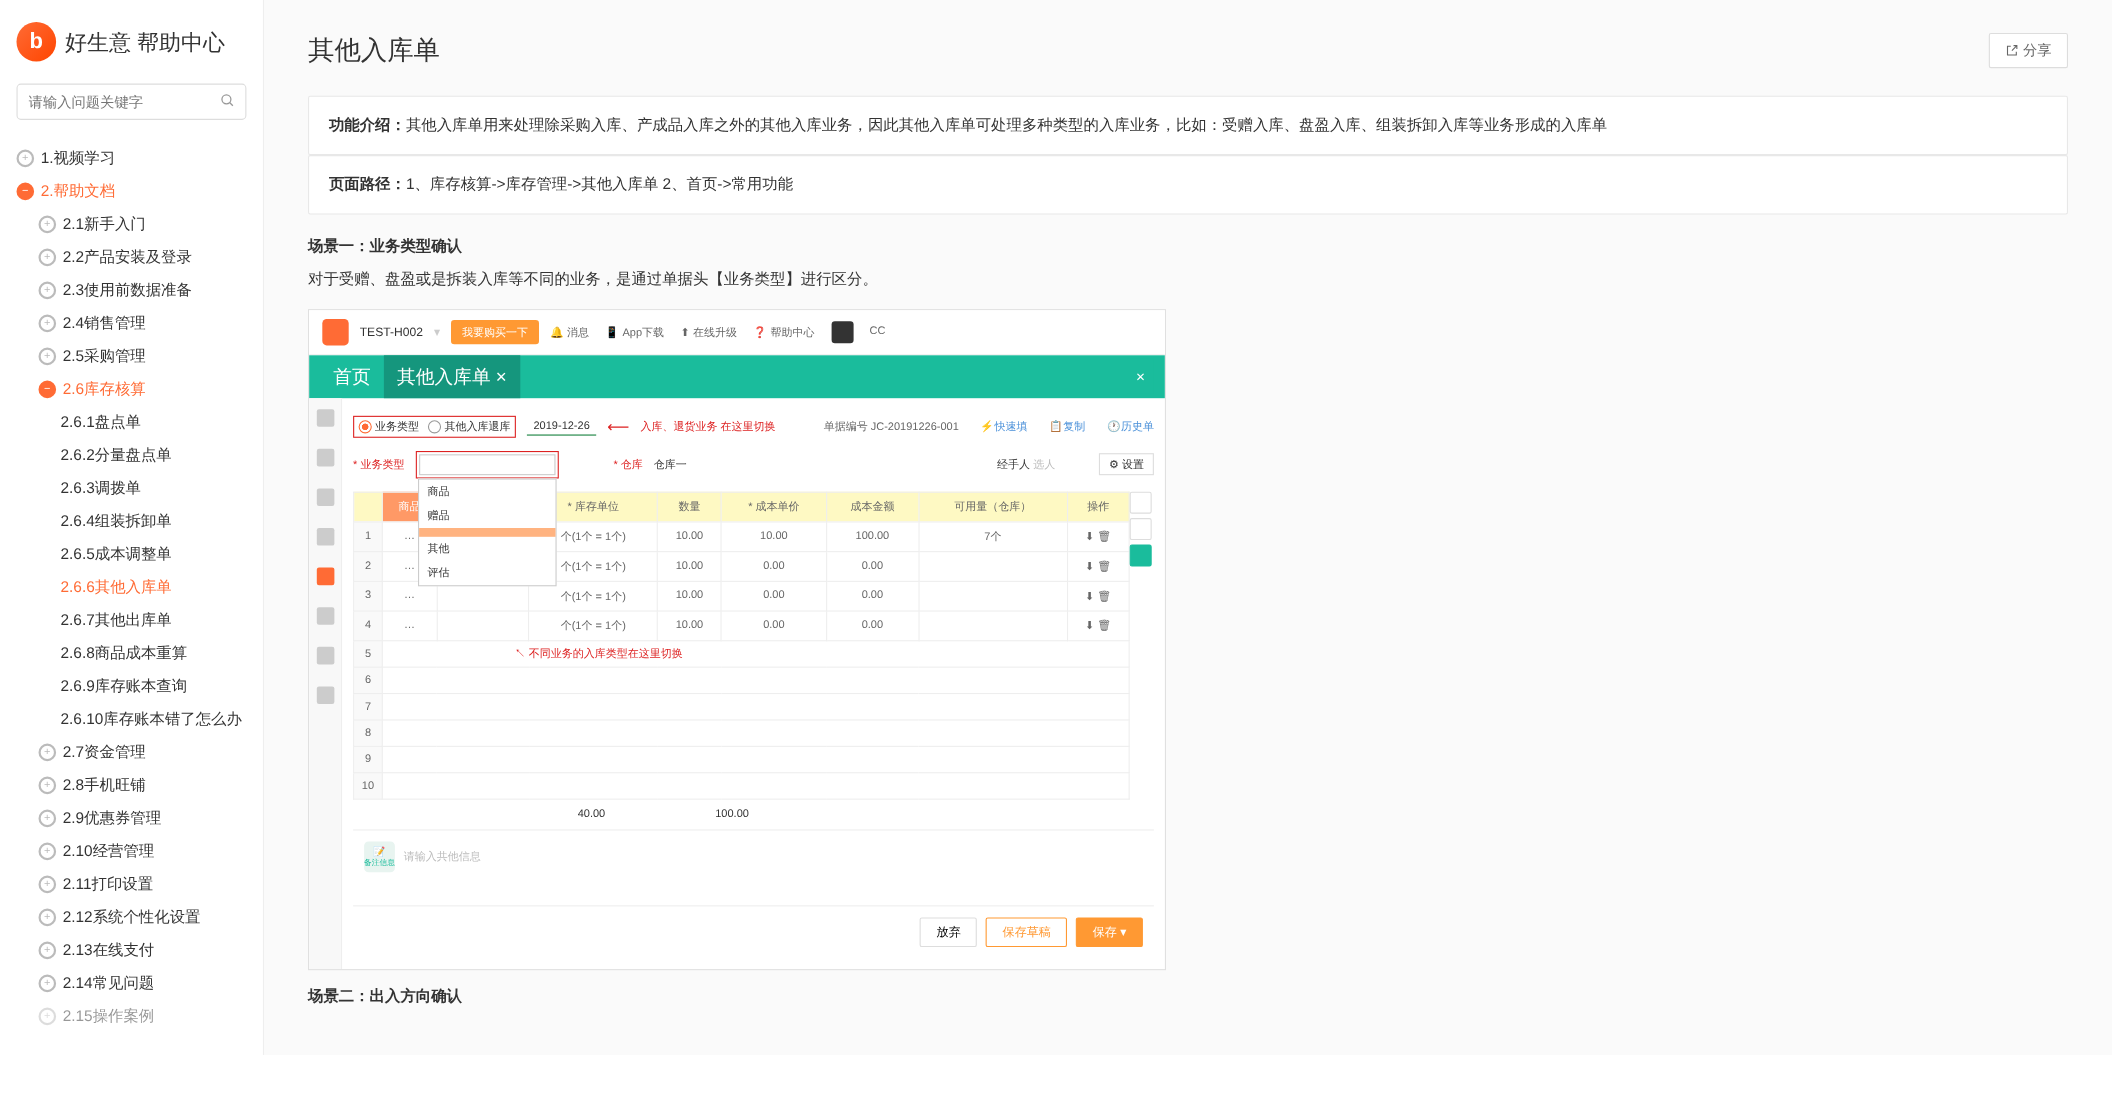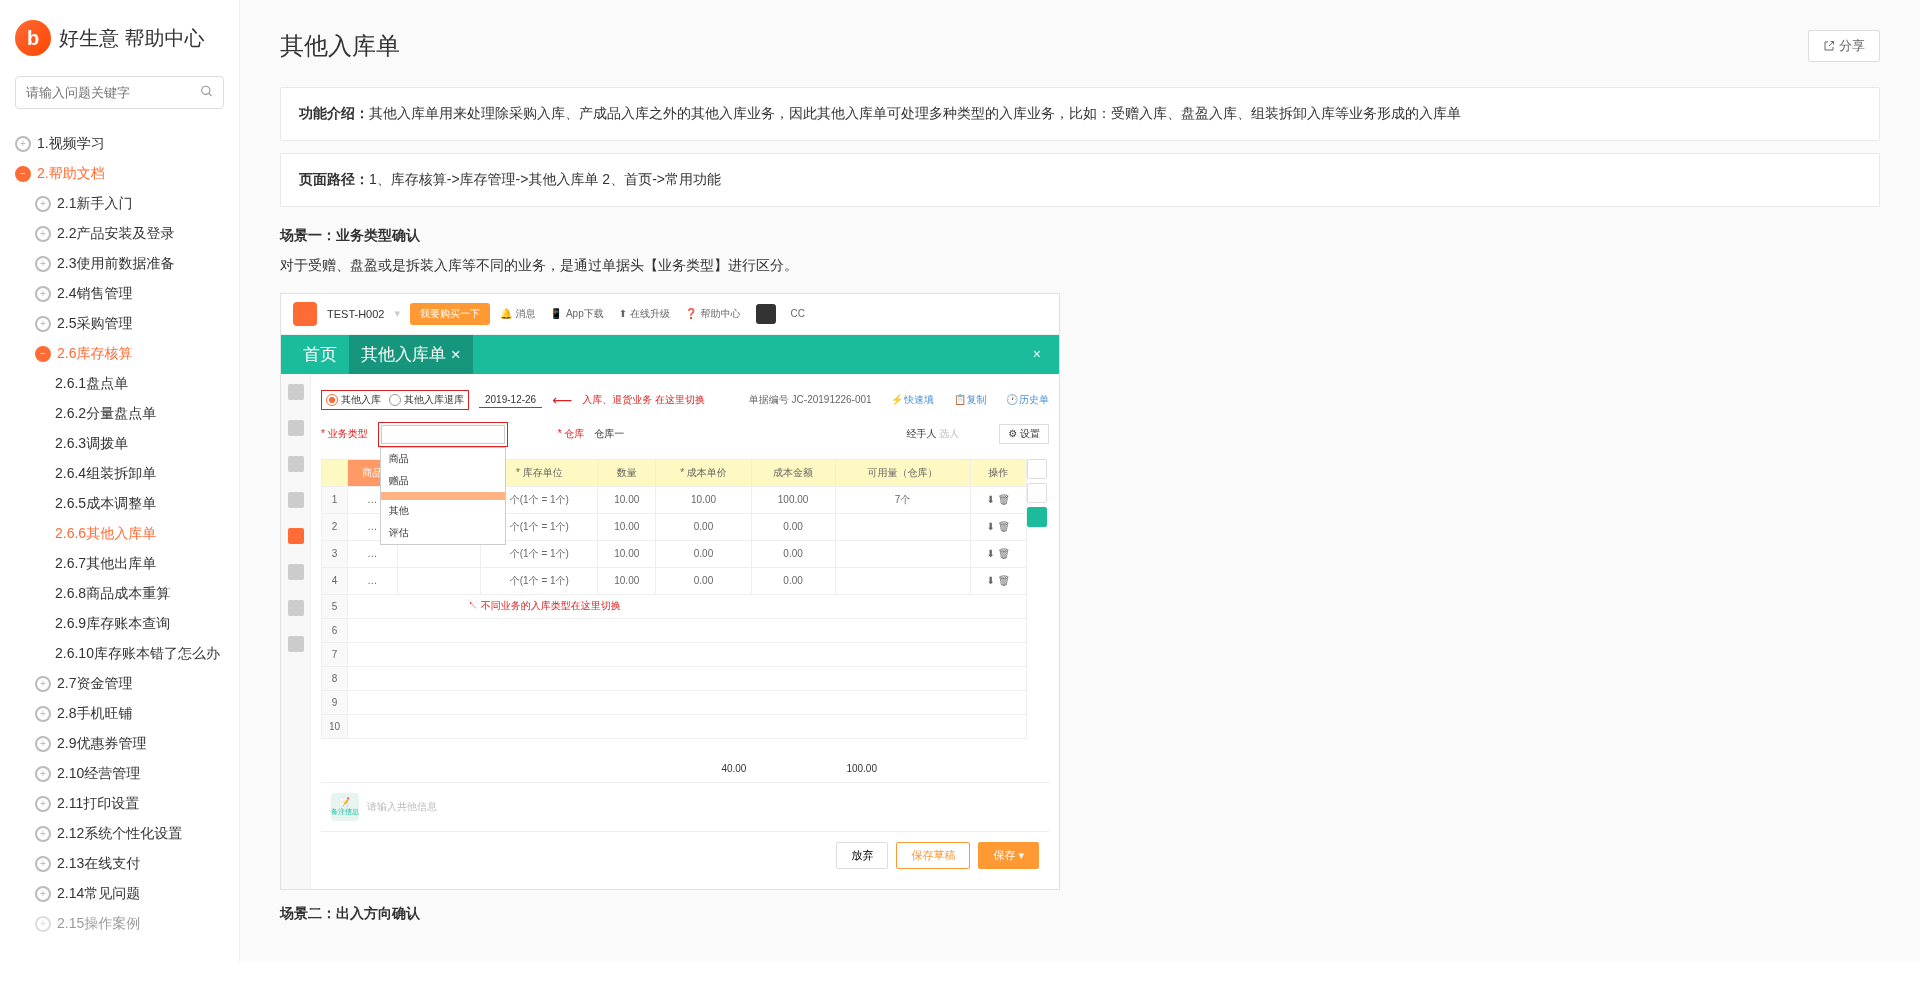--- a/index.html
+++ b/index.html
@@ -18,21 +18,21 @@
 .nav-item.sub-sub { padding-left: 40px; }
 .nav-icon { width: 16px; height: 16px; margin-right: 6px; display: inline-flex; align-items: center; justify-content: center; }
 .nav-icon.plus::before { content: ""; width: 12px; height: 12px; border: 2px solid #bbb; border-radius: 50%; position: relative; }
 .nav-icon.plus::after { content: "+"; position: absolute; color: #bbb; font-size: 10px; line-height: 1; }
 .nav-icon.minus::before { content: ""; width: 12px; height: 12px; border: 2px solid #ff6b35; border-radius: 50%; background: #ff6b35; position: relative; }
 .nav-icon.minus::after { content: "−"; position: absolute; color: #fff; font-size: 10px; line-height: 1; }
 .main { flex: 1; padding: 30px 40px; background: #fafafa; min-width: 0; }
 .page-header { display: flex; justify-content: space-between; align-items: center; margin-bottom: 25px; }
 .page-title { font-size: 24px; font-weight: normal; color: #333; }
 .share-btn { border: 1px solid #ddd; padding: 6px 14px; background: #fff; cursor: pointer; border-radius: 2px; font-size: 13px; color: #666; display: flex; align-items: center; gap: 4px; }
-.info-box { background: #fff; border: 1px solid #e8e8e8; padding: 14px 18px; margin-bottom: 12px; font-size: 14px; line-height: 1.7; border-radius: 2px; }
+.info-box { background: #fff; border: 1px solid #e8e8e8; padding: 14px 18px; margin-bottom: 0; font-size: 14px; line-height: 1.7; border-radius: 2px; }
 .info-box .label { font-weight: bold; }
 .content-section { margin-top: 20px; }
 .section-title { font-weight: bold; margin: 12px 0 8px; }
 .section-text { margin: 8px 0; line-height: 1.8; }
 .screenshot { margin: 15px 0; border: 1px solid #e0e0e0; background: #fff; overflow: hidden; }
 .ss-header { background: #fff; padding: 8px 12px; display: flex; align-items: center; gap: 10px; font-size: 11px; border-bottom: 1px solid #eee; }
 .ss-logo { width: 24px; height: 24px; background: #ff6b35; border-radius: 4px; }
 .ss-btn-orange { background: #ff9933; color: #fff; padding: 4px 10px; border-radius: 3px; font-size: 10px; }
 .ss-header-right { display: flex; gap: 15px; font-size: 10px; color: #666; align-items: center; }
 .ss-header-right span { display: flex; align-items: center; gap: 3px; }
@@ -63,25 +63,25 @@
 .ss-dropdown-item { padding: 4px 8px; font-size: 10px; }
 .ss-dropdown-item.highlight { background: #ffb380; }
 .ss-table { width: 100%; border-collapse: collapse; font-size: 10px; margin-top: 6px; }
 .ss-table th { background: #fef9c3; padding: 6px 4px; text-align: center; font-weight: normal; color: #666; border: 1px solid #eee; }
 .ss-table td { padding: 6px 4px; text-align: center; border: 1px solid #eee; color: #666; }
 .ss-table td.row-num { background: #f9f9f9; width: 26px; }
 .ss-table-hidden { color: #ddd; }
 .ss-side-tools { width: 22px; display: flex; flex-direction: column; gap: 4px; padding: 6px 0; }
 .ss-side-tool { width: 20px; height: 20px; border: 1px solid #ddd; background: #fff; border-radius: 2px; }
 .ss-side-tool.active { background: #1abc9c; border-color: #1abc9c; }
-.ss-totals { display: flex; justify-content: flex-end; padding: 8px; font-size: 10px; gap: 100px; padding-right: 150px; margin-top: 16px; }
+.ss-totals { display: flex; justify-content: center; padding: 8px; font-size: 10px; gap: 100px; padding-right: 150px; }
 .ss-remark { display: flex; align-items: center; gap: 8px; padding: 10px; border-top: 1px solid #eee; font-size: 10px; }
 .ss-remark-icon { width: 28px; height: 28px; background: #e8f4f0; border-radius: 4px; display: flex; align-items: center; justify-content: center; color: #1abc9c; font-size: 9px; flex-direction: column; }
 .ss-remark-input { flex: 1; border: none; color: #bbb; font-size: 10px; }
-.ss-footer { display: flex; justify-content: flex-end; gap: 8px; padding: 10px; border-top: 1px solid #eee; }
+.ss-footer { display: flex; justify-content: flex-end; gap: 8px; padding: 10px; border-top: 1px solid #eee; margin-top: 20px; }
 .ss-footer-btn { padding: 5px 14px; font-size: 11px; border: 1px solid #ddd; background: #fff; cursor: pointer; border-radius: 2px; }
 .ss-footer-btn.outline { border-color: #ff9933; color: #ff9933; }
 .ss-footer-btn.primary { background: #ff9933; border-color: #ff9933; color: #fff; }
 </style>
 </head>
 <body>
 
 <div class="container">
 
   <aside class="sidebar">
@@ -247,21 +247,21 @@
             <div class="ss-sidebar-icon"></div>
             <div class="ss-sidebar-icon"></div>
             <div class="ss-sidebar-icon active"></div>
             <div class="ss-sidebar-icon"></div>
             <div class="ss-sidebar-icon"></div>
             <div class="ss-sidebar-icon"></div>
           </div>
           <div class="ss-content">
             <div class="ss-form-row" style="position:relative">
               <span class="ss-red-box">
-                <span class="ss-radio checked">其他入库</span>
+                <span class="ss-radio checked">业务类型</span>
                 <span class="ss-radio">其他入库退库</span>
               </span>
               <span class="ss-date">2019-12-26</span>
               <span class="ss-arrow-left">⟵</span>
               <span class="ss-red-text">入库、退货业务 在这里切换</span>
               <div class="ss-doc-info">
                 <span><span>单据编号</span> <span>JC-20191226-001</span></span>
                 <span class="ss-link">⚡<span>快速填</span></span>
                 <span class="ss-link">📋<span>复制</span></span>
                 <span class="ss-link">🕐<span>历史单</span></span>

